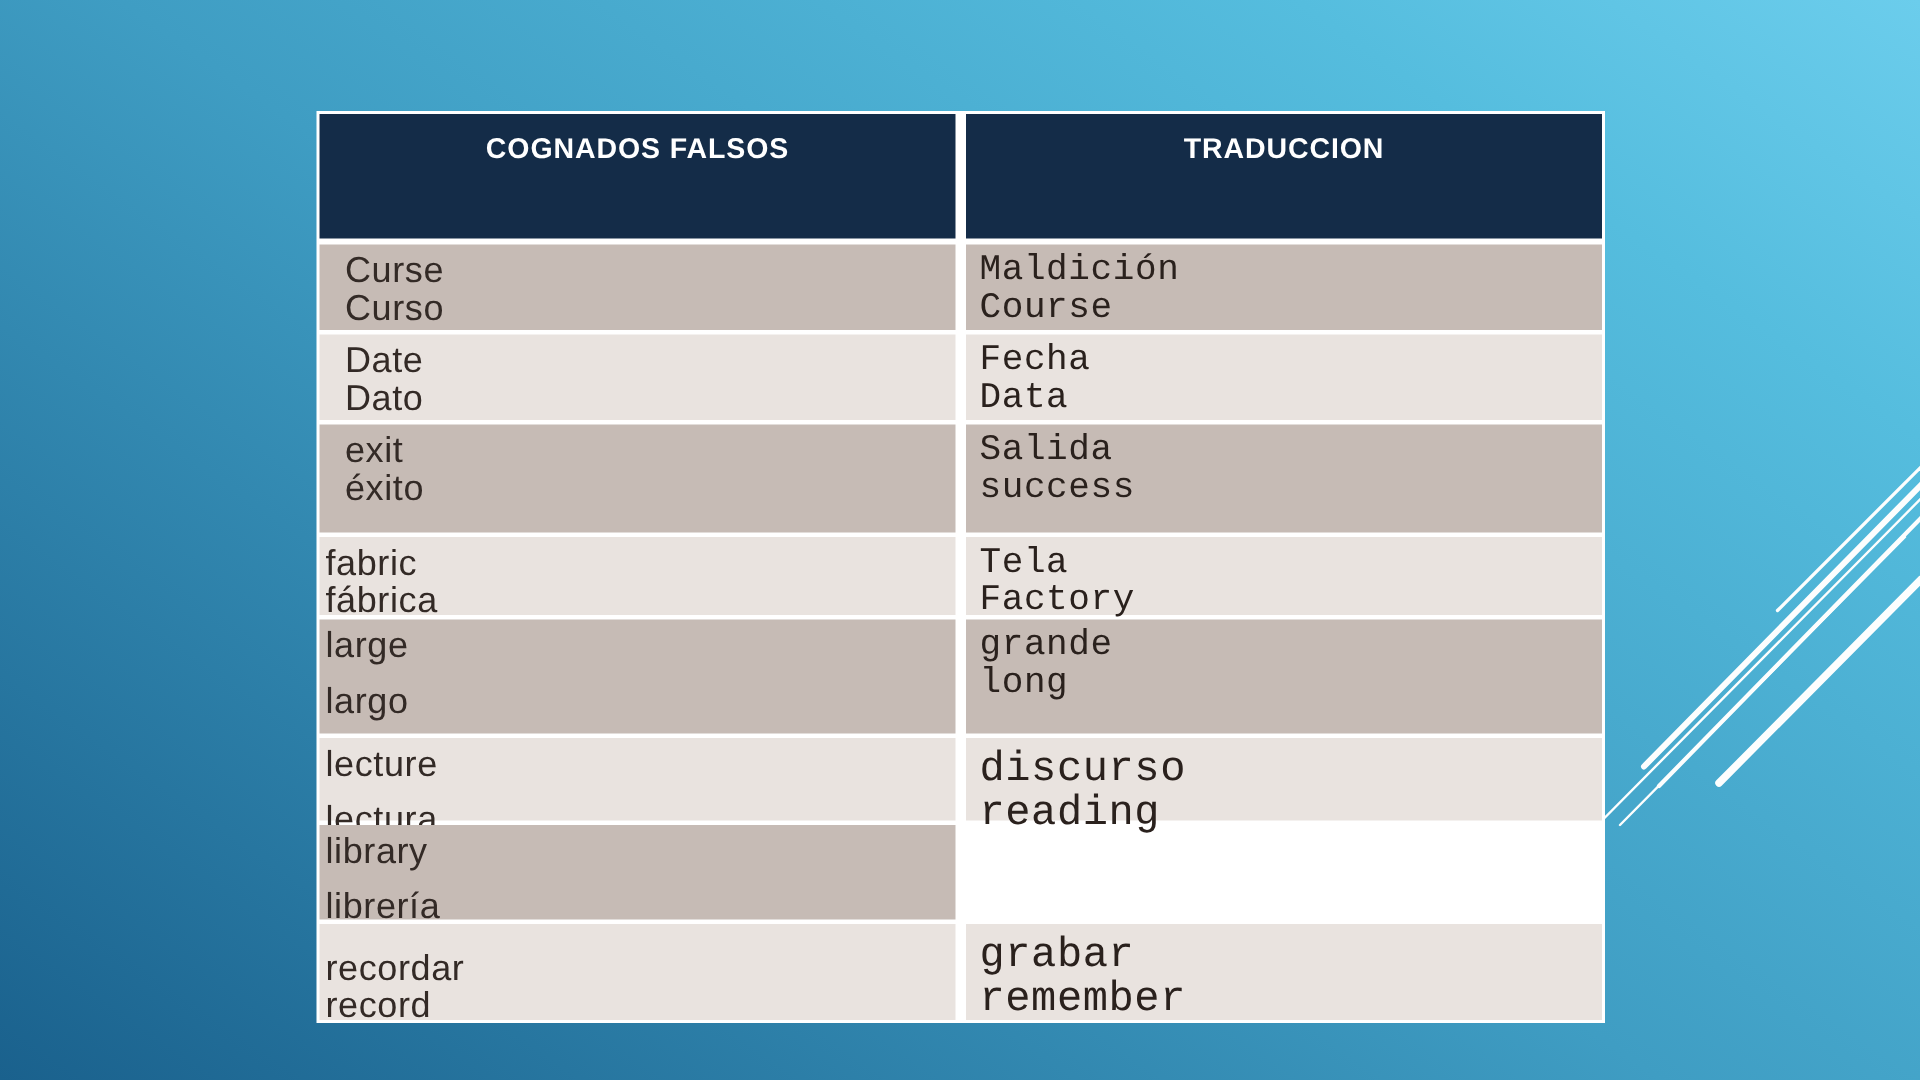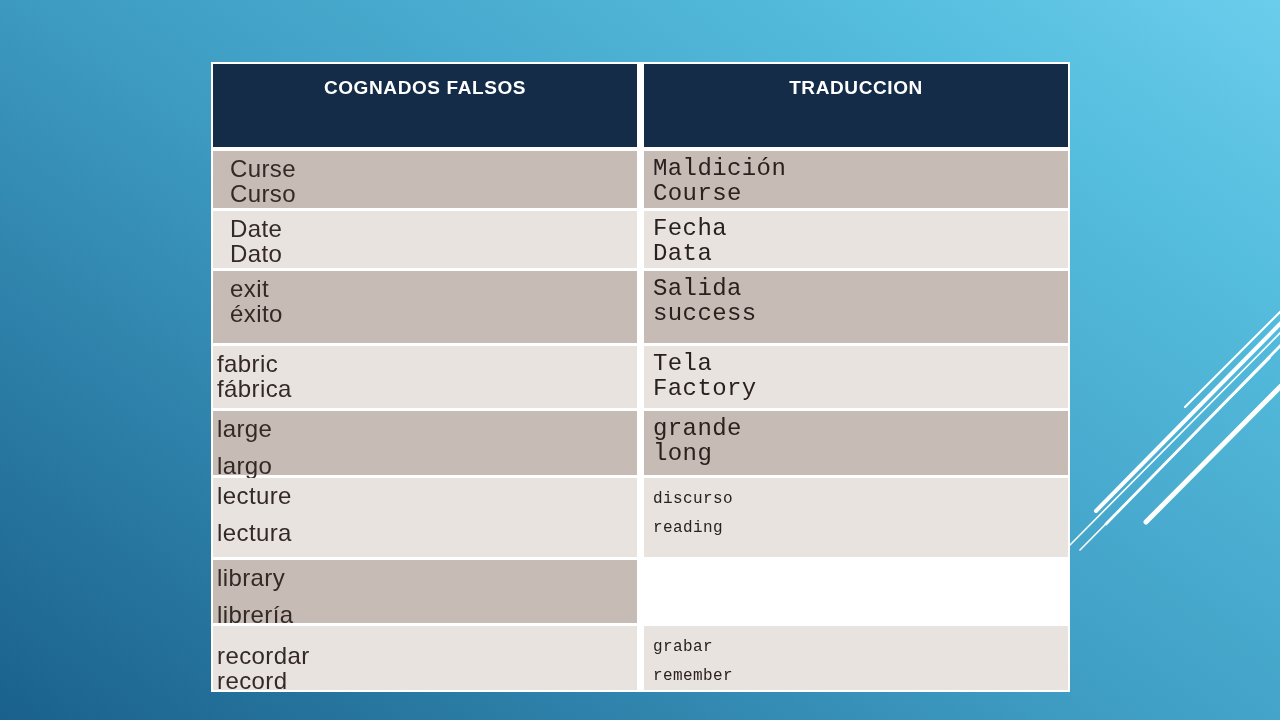--- a/index.html
+++ b/index.html
@@ -4,21 +4,21 @@
 <style>
   html,body{margin:0;padding:0;}
   body{
     width:1280px;height:720px;overflow:hidden;position:relative;
     font-family:"Liberation Sans",sans-serif;
     background:linear-gradient(215deg,#6BCDEC 0%,#55BDDE 18%,#3F9DC3 52%,#1A618D 100%);
   }
   .accent-lines{position:absolute;left:0;top:0;width:1280px;height:720px;pointer-events:none;}
 
   .tbl{
-    position:absolute;left:211px;top:62px;width:859px;box-sizing:border-box;
+    position:absolute;left:211px;top:74px;width:859px;box-sizing:border-box;
     background:#ffffff;padding:2px;
     display:flex;flex-direction:column;gap:3px;
   }
   .tr{display:flex;gap:7px;}
   .tr .c{width:424px;box-sizing:border-box;}
   .tr .c2{flex:1;box-sizing:border-box;}
 
   .head{height:83px;margin-bottom:1px;}
   .head .c,.head .c2{
     background:#142C48;color:#FFFFFF;
@@ -32,21 +32,21 @@
     color:#332A26;
   }
   .c2 .cell-inner{color:#2A211D;font-family:Liberation Mono, monospace;}
   .r-dark  .c,.r-dark  .c2{background:#C6BBB5;}
   .r-light .c,.r-light .c2{background:#E9E3DF;}
 
   .indent{padding-left:17px;}
   .c2 .cell{padding-left:9px;}
 
   .spread .line2{margin-top:12px;}
-  .big{font-size:16px;line-height:29px;color:#0F0D0C;padding-top:7px;}
+  .big{font-size:28px;line-height:29px;color:#0F0D0C;padding-top:7px;}
   .line{white-space:pre;}
 </style>
 </head>
 <body>
 
 <svg class="accent-lines" viewBox="0 0 1280 720">
   <g stroke="#FDFEFE" stroke-linecap="round" fill="none">
     <line x1="1185" y1="407" x2="1281" y2="311" stroke-width="2.2"></line>
     <line x1="1068" y1="547" x2="1281" y2="332" stroke-width="1.6"></line>
     <line x1="1080" y1="550" x2="1270" y2="358" stroke-width="1.6"></line>
@@ -105,51 +105,51 @@
     </div>
       </div>
     <div class="c2">
         <div class="cell cell-inner">
       <div class="line">Salida</div>
       <div class="line line2">success</div>
     </div>
       </div>
   </div>
 
-  <div class="tr r-light" style="height:62px">
+  <div class="tr r-light" style="height:52px">
     <div class="c">
         <div class="cell">
       <div class="line">fabric</div>
       <div class="line line2">fábrica</div>
     </div>
       </div>
     <div class="c2">
         <div class="cell cell-inner">
       <div class="line">Tela</div>
       <div class="line line2">Factory</div>
     </div>
       </div>
   </div>
 
-  <div class="tr r-dark spread" style="height:64px">
+  <div class="tr r-dark spread" style="height:76px">
     <div class="c">
         <div class="cell">
       <div class="line">large</div>
       <div class="line line2">largo</div>
     </div>
       </div>
     <div class="c2">
         <div class="cell cell-inner">
       <div class="line">grande</div>
       <div class="line">long</div>
     </div>
       </div>
   </div>
 
-  <div class="tr r-light spread" style="height:79px">
+  <div class="tr r-light spread" style="height:55px">
     <div class="c">
         <div class="cell">
       <div class="line">lecture</div>
       <div class="line line2">lectura</div>
     </div>
       </div>
     <div class="c2">
         <div class="cell cell-inner big">
       <div class="line">discurso</div>
       <div class="line">reading</div>

